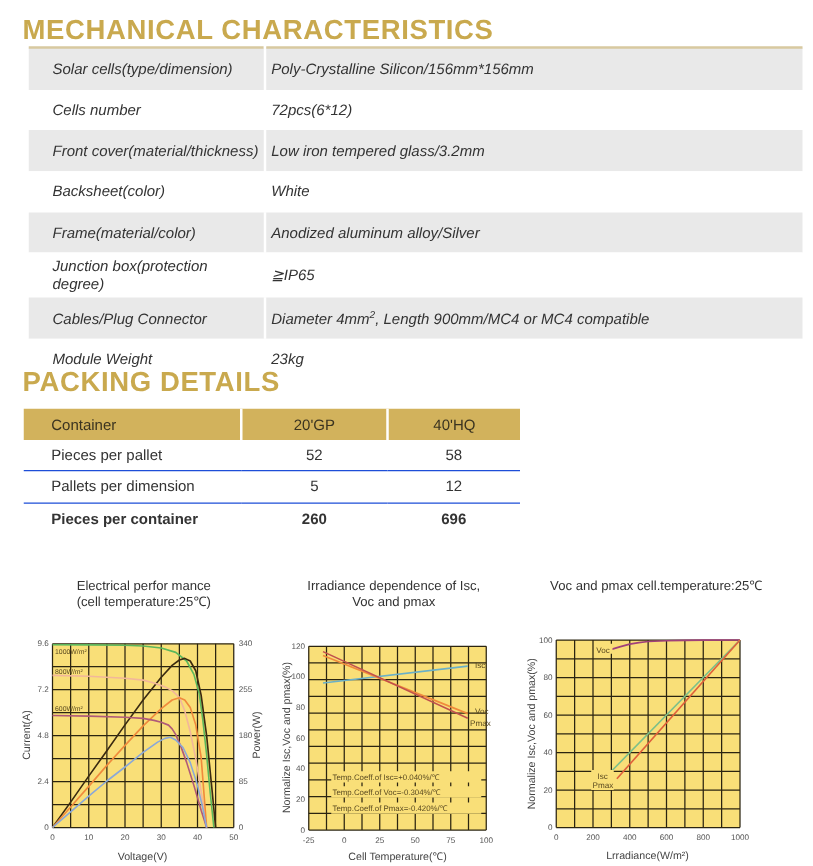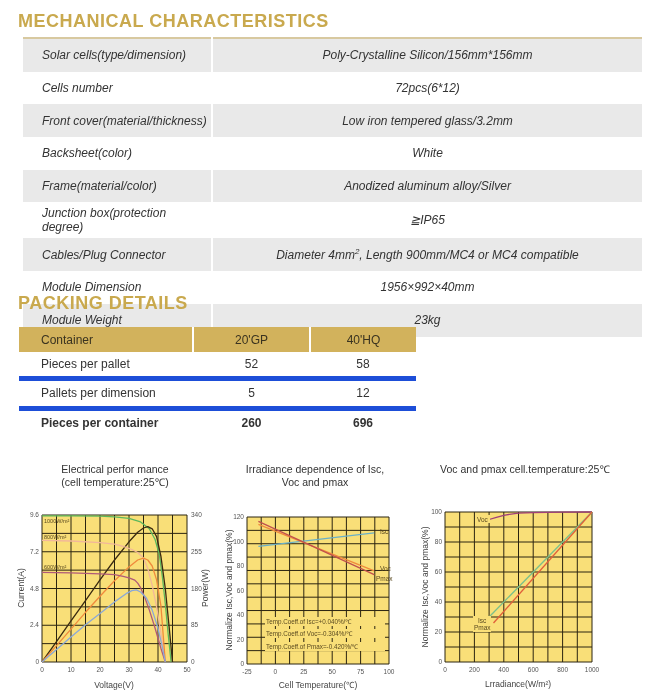--- a/index.html
+++ b/index.html
@@ -1,37 +1,37 @@
 <!DOCTYPE html>
 <html><head>
 <meta charset="utf-8">
 <style>
   html, body { margin:0; padding:0; background:#ffffff; }
   body { width:650px; height:693px; position:relative; overflow:hidden;
          font-family:"Liberation Sans", sans-serif; color:#333; }
   .section-title { position:absolute; font-weight:bold; color:#c9a94e;
-         font-size:18px; letter-spacing:0.5px; margin:0; }
+         font-size:22px; letter-spacing:0.5px; margin:0; }
   #mech-title { left:18px; top:11px; }
   #pack-title { left:18px; top:293px; }
 
   table { border-collapse:collapse; position:absolute; font-size:12px; color:#333; }
   #mech-table { left:23px; top:37px; width:619px; border-top:2px solid #d8c9a0; }
   #mech-table td { height:24.7px; padding:4px;font-style:italic; }
   #mech-table tr:nth-child(odd) td { background:#e9e9e9; }
   #mech-table tr:nth-child(even) td { background:#ffffff; }
   #mech-table td.k { width:165px; padding-left:19px; text-align:left; border-right:2px solid #fff; }
-  #mech-table td.v { text-align:center; }
+  #mech-table td.v { }
   #mech-table sup { font-size:8px; }
 
   #pack-table { left:19px; top:315px; width:397px;margin-top:12px; }
   #pack-table th { background:#d2b25c; color:#3a3320; font-weight:normal; height:25px; padding:0;
                    border-right:2px solid #fff; }
   #pack-table th:last-child { border-right:none; }
   #pack-table th.k, #pack-table td.k { text-align:left; padding-left:22px; width:151px; }
-  #pack-table td { height:24.3px; padding:0; text-align:center; border-bottom:5px solid #1d4ed8; }
+  #pack-table td { height:24.3px; padding:0; text-align:center; border-bottom:1px solid #1d4ed8; }
   #pack-table td.c1, #pack-table th.c1 { width:115px; }
   #pack-table tr:last-child td { border-bottom:none;font-weight:bold; }
 
   .chart-title { position:absolute; text-align:center; font-size:10.5px; color:#333; line-height:12.5px; }
   svg.chart { position:absolute; left:0; top:0; overflow:visible; }
   svg text { font-family:"Liberation Sans", sans-serif; }
 </style>
 </head>
 <body>
 
@@ -59,24 +59,20 @@
         <td class="k">Frame(material/color)</td>
         <td class="v">Anodized aluminum alloy/Silver</td>
       </tr>
       <tr>
         <td class="k">Junction box(protection degree)</td>
         <td class="v">≧IP65</td>
       </tr>
       <tr>
         <td class="k">Cables/Plug Connector</td>
         <td class="v"><span>Diameter 4mm</span><sup>2</sup><span>, Length 900mm/MC4 or MC4 compatible</span></td>
-      </tr>
-      <tr>
-        <td class="k">Module Dimension</td>
-        <td class="v">1956×992×40mm</td>
       </tr>
       <tr>
         <td class="k">Module Weight</td>
         <td class="v">23kg</td>
       </tr>
     </tbody>
 </table>
 
 <h2 class="section-title" id="pack-title">PACKING DETAILS</h2>
 

